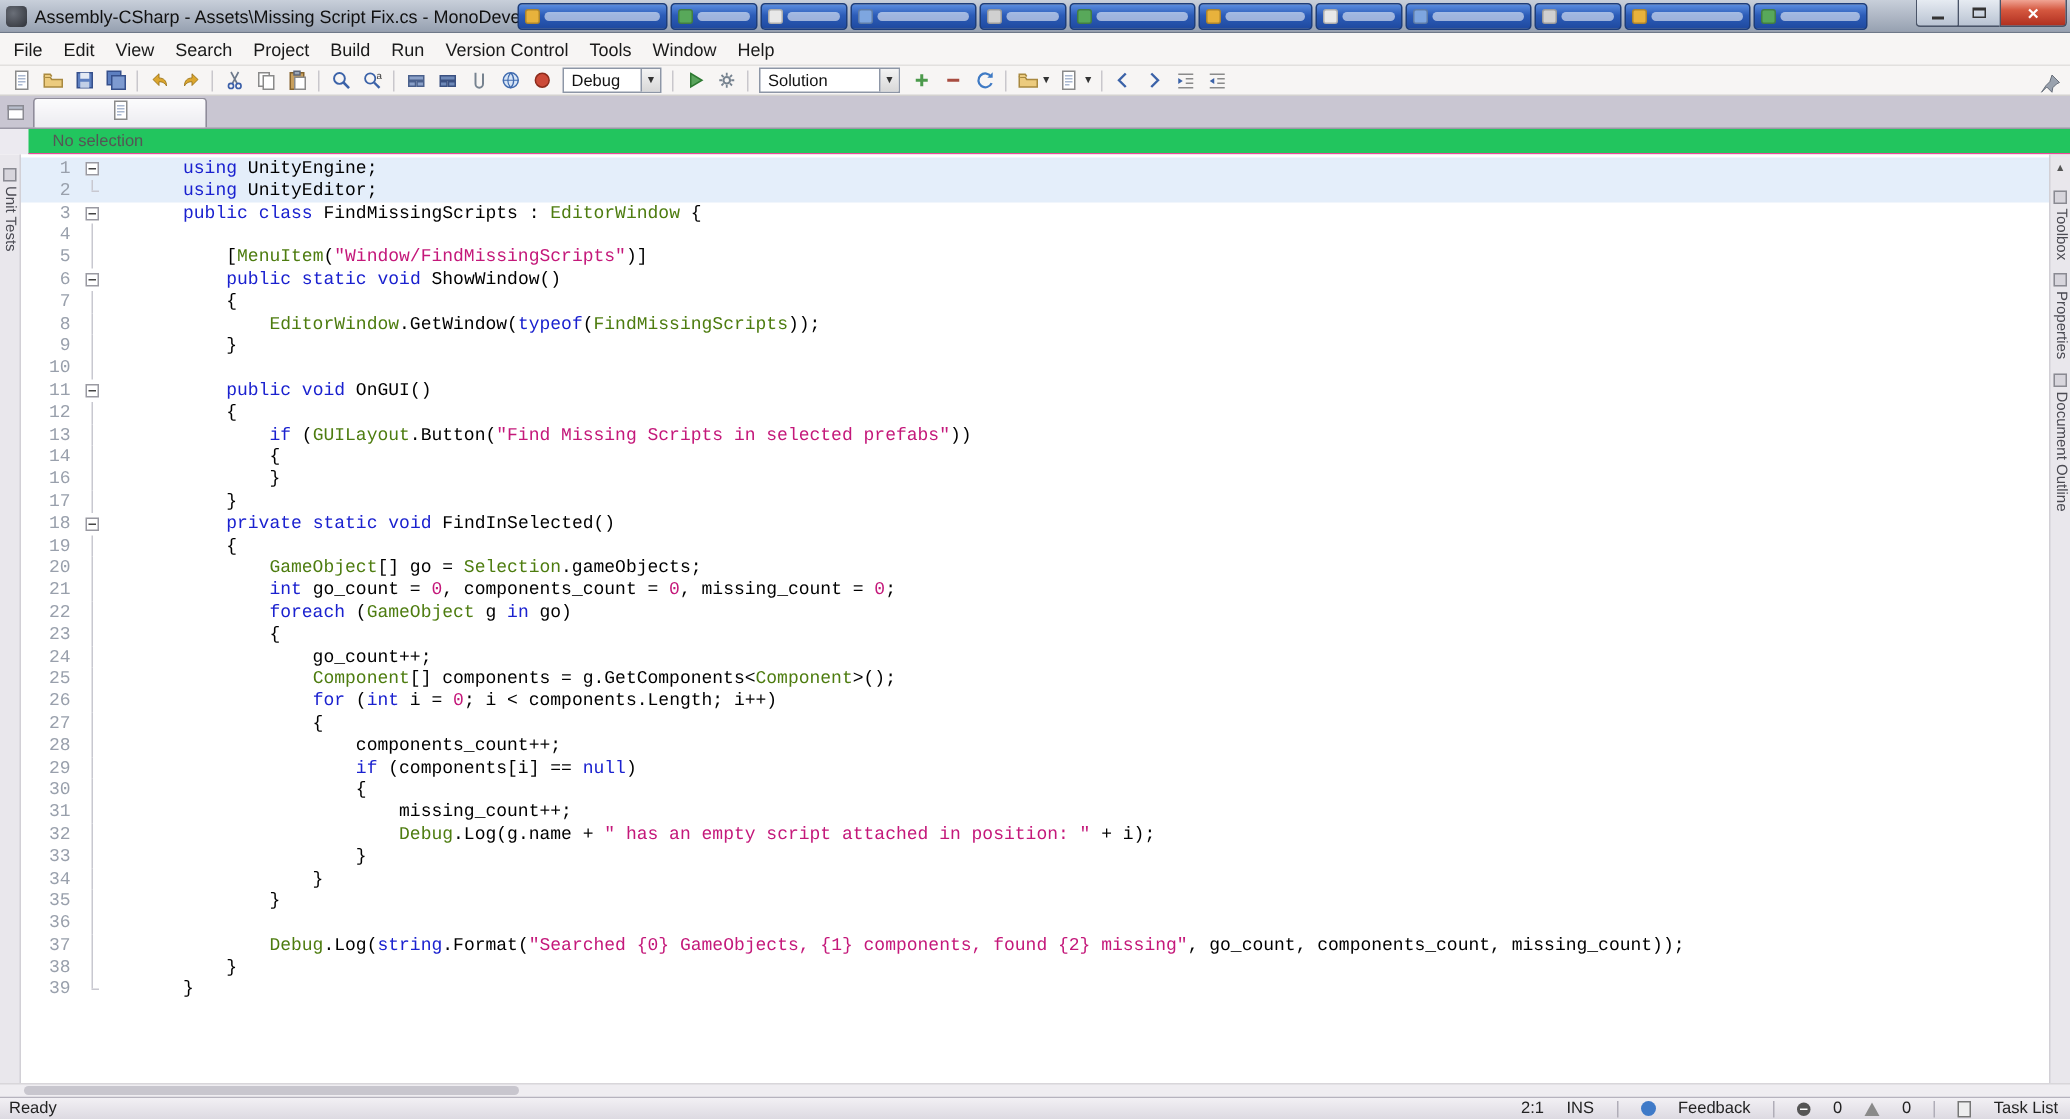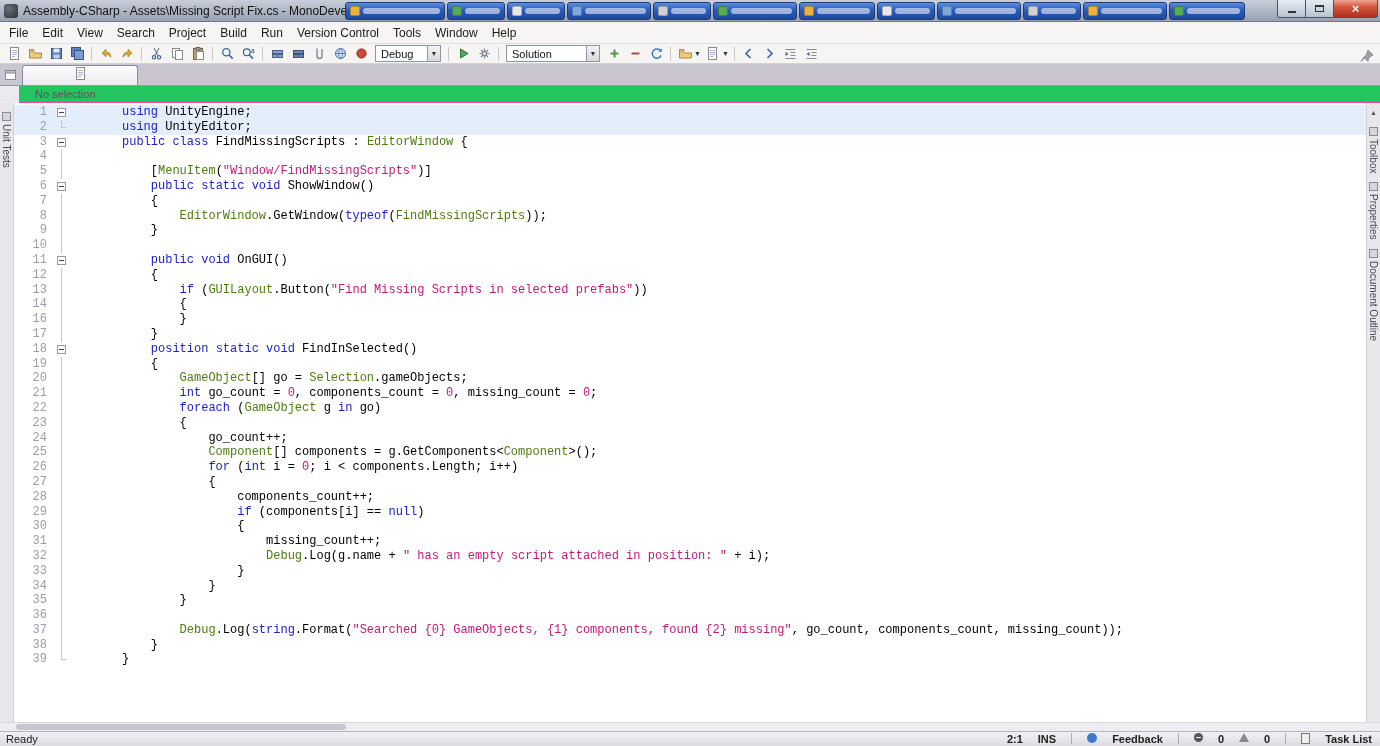--- a/index.html
+++ b/index.html
@@ -77,21 +77,21 @@
 .tk-s{color:#c4187a;}
 .tk-n{color:#c4187a;}
 .tk-p{color:#000;}
 
 
 .hscroll{flex:0 0 9px;height:9px;background:#efedf1;border-top:1px solid #d8d6da;position:relative;}
 .hthumb{position:absolute;left:16px;top:1px;height:6px;width:330px;background:#c8c6ce;border-radius:3px;}
 
 
 .statusbar{flex:0 0 15px;height:15px;background:linear-gradient(#f2f0f4,#dddae2);border-top:1px solid #b6b3be;display:flex;align-items:center;font-size:11px;color:#222;padding:0 8px 0 6px;}
-.status-right{margin-left:auto;display:flex;align-items:flex-start;gap:15px;font-weight:bold;}
+.status-right{margin-left:auto;display:flex;align-items:center;gap:15px;}
 .ssep{width:1px;height:11px;background:#b0adb8;}
 .fb-ico{width:10px;height:10px;border-radius:50%;background:#3f7ac8;flex:0 0 10px;}
 .err-ico{width:9px;height:9px;border-radius:50%;background:#555;position:relative;flex:0 0 9px;}
 .err-ico::after{content:"";position:absolute;left:2px;right:2px;top:4px;height:1px;background:#fff;}
 .warn-ico{width:0;height:0;border-left:5px solid transparent;border-right:5px solid transparent;border-bottom:9px solid #8a8a8a;}
 .task-ico2{width:9px;height:11px;border:1px solid #777;background:#eee;flex:0 0 9px;}
 </style>
 </head>
 <body>
 
@@ -400,21 +400,21 @@
         <div class="line"><span class="lnum">7</span><span class="lfold f-l"></span><span class="lcode"><span class="tk-p">    {</span></span></div>
         <div class="line"><span class="lnum">8</span><span class="lfold f-l"></span><span class="lcode"><span class="tk-p">        </span><span class="tk-t">EditorWindow</span><span class="tk-p">.GetWindow(</span><span class="tk-k">typeof</span><span class="tk-p">(</span><span class="tk-t">FindMissingScripts</span><span class="tk-p">));</span></span></div>
         <div class="line"><span class="lnum">9</span><span class="lfold f-l"></span><span class="lcode"><span class="tk-p">    }</span></span></div>
         <div class="line"><span class="lnum">10</span><span class="lfold f-l"></span><span class="lcode"></span></div>
         <div class="line"><span class="lnum">11</span><span class="lfold"><span class="foldbox"></span></span><span class="lcode"><span class="tk-p">    </span><span class="tk-k">public</span><span class="tk-p"> </span><span class="tk-k">void</span><span class="tk-p"> OnGUI()</span></span></div>
         <div class="line"><span class="lnum">12</span><span class="lfold f-l"></span><span class="lcode"><span class="tk-p">    {</span></span></div>
         <div class="line"><span class="lnum">13</span><span class="lfold f-l"></span><span class="lcode"><span class="tk-p">        </span><span class="tk-k">if</span><span class="tk-p"> (</span><span class="tk-t">GUILayout</span><span class="tk-p">.Button(</span><span class="tk-s">"Find Missing Scripts in selected prefabs"</span><span class="tk-p">))</span></span></div>
         <div class="line"><span class="lnum">14</span><span class="lfold f-l"></span><span class="lcode"><span class="tk-p">        {</span></span></div>
         <div class="line"><span class="lnum">16</span><span class="lfold f-l"></span><span class="lcode"><span class="tk-p">        }</span></span></div>
         <div class="line"><span class="lnum">17</span><span class="lfold f-l"></span><span class="lcode"><span class="tk-p">    }</span></span></div>
-        <div class="line"><span class="lnum">18</span><span class="lfold"><span class="foldbox"></span></span><span class="lcode"><span class="tk-p">    </span><span class="tk-k">position</span><span class="tk-p"> </span><span class="tk-k">static</span><span class="tk-p"> </span><span class="tk-k">void</span><span class="tk-p"> FindInSelected()</span></span></div>
+        <div class="line"><span class="lnum">18</span><span class="lfold"><span class="foldbox"></span></span><span class="lcode"><span class="tk-p">    </span><span class="tk-k">private</span><span class="tk-p"> </span><span class="tk-k">static</span><span class="tk-p"> </span><span class="tk-k">void</span><span class="tk-p"> FindInSelected()</span></span></div>
         <div class="line"><span class="lnum">19</span><span class="lfold f-l"></span><span class="lcode"><span class="tk-p">    {</span></span></div>
         <div class="line"><span class="lnum">20</span><span class="lfold f-l"></span><span class="lcode"><span class="tk-p">        </span><span class="tk-t">GameObject</span><span class="tk-p">[] go = </span><span class="tk-t">Selection</span><span class="tk-p">.gameObjects;</span></span></div>
         <div class="line"><span class="lnum">21</span><span class="lfold f-l"></span><span class="lcode"><span class="tk-p">        </span><span class="tk-k">int</span><span class="tk-p"> go_count = </span><span class="tk-n">0</span><span class="tk-p">, components_count = </span><span class="tk-n">0</span><span class="tk-p">, missing_count = </span><span class="tk-n">0</span><span class="tk-p">;</span></span></div>
         <div class="line"><span class="lnum">22</span><span class="lfold f-l"></span><span class="lcode"><span class="tk-p">        </span><span class="tk-k">foreach</span><span class="tk-p"> (</span><span class="tk-t">GameObject</span><span class="tk-p"> g </span><span class="tk-k">in</span><span class="tk-p"> go)</span></span></div>
         <div class="line"><span class="lnum">23</span><span class="lfold f-l"></span><span class="lcode"><span class="tk-p">        {</span></span></div>
         <div class="line"><span class="lnum">24</span><span class="lfold f-l"></span><span class="lcode"><span class="tk-p">            go_count++;</span></span></div>
         <div class="line"><span class="lnum">25</span><span class="lfold f-l"></span><span class="lcode"><span class="tk-p">            </span><span class="tk-t">Component</span><span class="tk-p">[] components = g.GetComponents&lt;</span><span class="tk-t">Component</span><span class="tk-p">&gt;();</span></span></div>
         <div class="line"><span class="lnum">26</span><span class="lfold f-l"></span><span class="lcode"><span class="tk-p">            </span><span class="tk-k">for</span><span class="tk-p"> (</span><span class="tk-k">int</span><span class="tk-p"> i = </span><span class="tk-n">0</span><span class="tk-p">; i &lt; components.Length; i++)</span></span></div>
         <div class="line"><span class="lnum">27</span><span class="lfold f-l"></span><span class="lcode"><span class="tk-p">            {</span></span></div>
         <div class="line"><span class="lnum">28</span><span class="lfold f-l"></span><span class="lcode"><span class="tk-p">                components_count++;</span></span></div>

